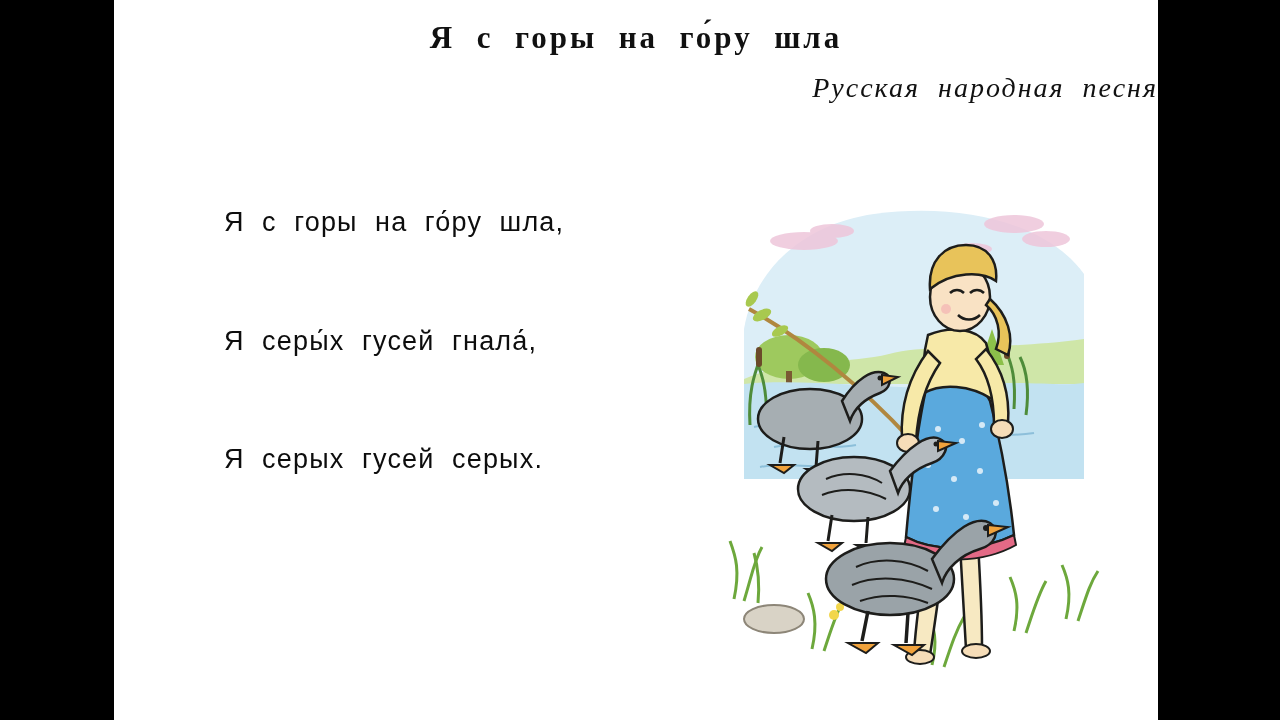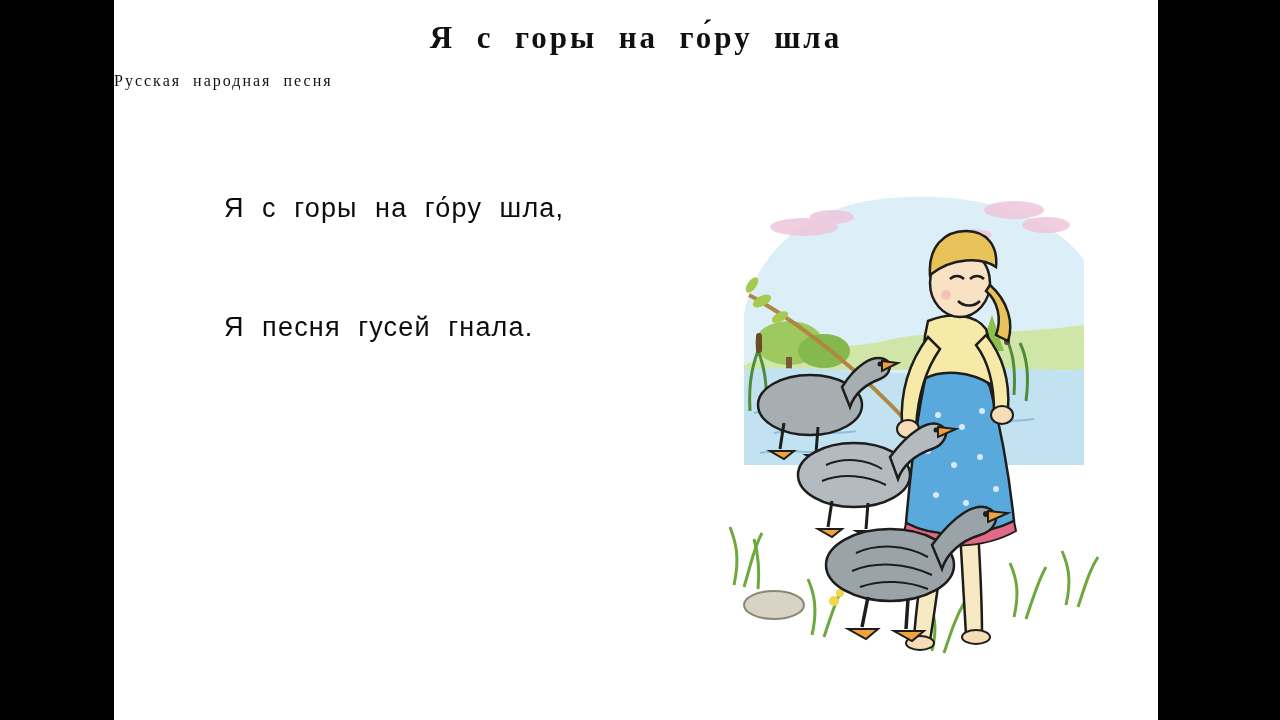--- a/index.html
+++ b/index.html
@@ -27,23 +27,24 @@
     text-align: center;
     font-family: "Liberation Serif", serif;
     font-weight: bold;
     font-size: 31px;
     letter-spacing: 3px;
     color: #111111;
     margin-top: 20px;
     white-space: pre;
   }
   #subtitle {
-    text-align: left;
+    text-align: right;
     font-family: "Liberation Serif", serif;
-    font-size: 16px;
+    font-style: italic;
+    font-size: 28px;
     letter-spacing: 2px;
     color: #111111;
     margin-top: 16px;
     white-space: pre;
   }
   #body-area {
     position: relative;
     margin-top: 20px;
     height: 580px;
   }
@@ -75,21 +76,22 @@
 <div id="screen">
   <div id="page">
 
     <div id="title">Я  с  горы  на  го́ру  шла</div>
     <div id="subtitle">Русская  народная  песня</div>
 
     <div id="body-area">
 
       <div id="poem">
         <span class="line">Я  с  горы  на  го́ру  шла,</span>
-        <span class="line">Я  песня  гусей  гнала.</span>
+        <span class="line">Я  серы́х  гусей  гнала́,</span>
+        <span class="line">Я  серых  гусей  серых.</span>
         
         
         
         
         
         
         
         
         
       </div>

